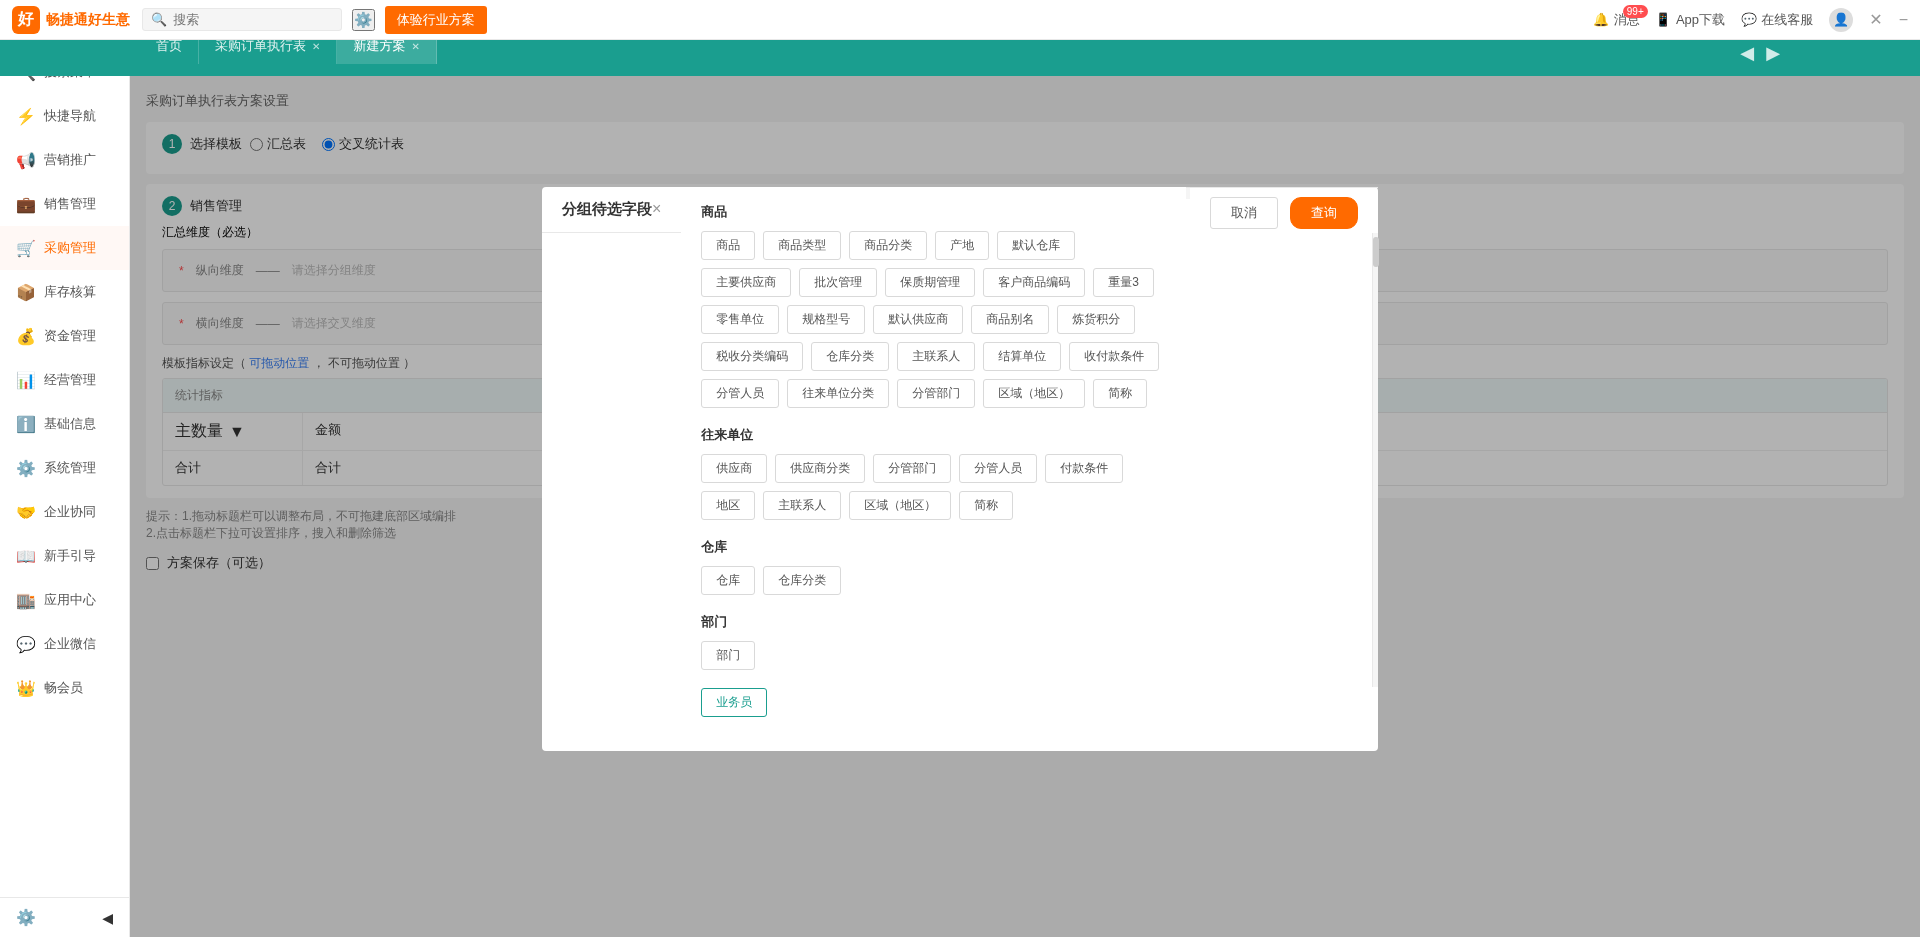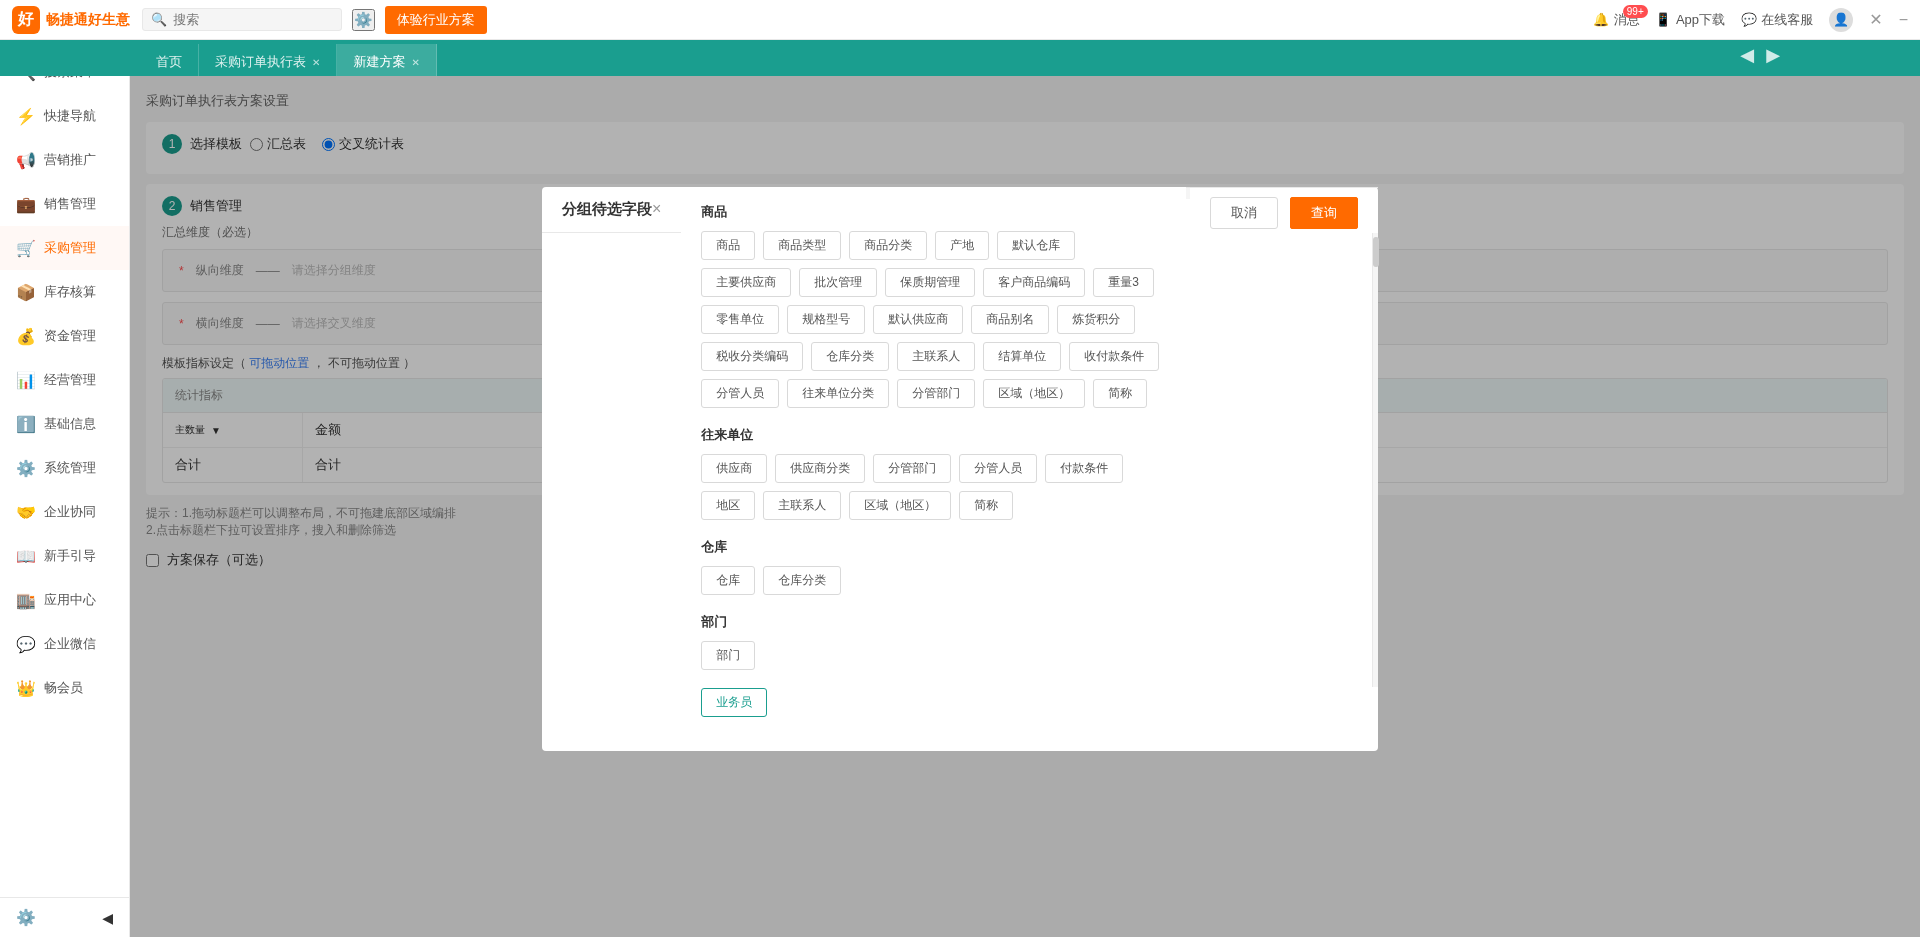--- a/index.html
+++ b/index.html
@@ -32,22 +32,22 @@
       display: flex; align-items: center; justify-content: center;
       color: #fff;
       font-size: 16px; font-weight: bold;
     }
 
     
     .nav-tabs-bar {
       height: 36px;
       background: #1a9e8f;
       display: flex;
-      align-items: flex-start;
-      padding: 4px 140px;
+      align-items: flex-end;
+      padding: 12px 140px;
       gap: 0;
       position: fixed;
       top: 40px; left: 0; right: 0;
       z-index: 99;
     }
     .nav-tab {
       height: 36px;
       padding: 0 16px;
       display: flex; align-items: center; gap: 6px;
       color: rgba(255,255,255,0.85);
@@ -199,21 +199,21 @@
       border: 1px solid #d9d9d9;
       border-radius: 3px;
       background: #fff;
       cursor: pointer;
       font-size: 13px;
       color: #555;
     }
     .btn-primary {
       padding: 6px 20px;
       border: 1px solid #ff6a00;
-      border-radius: 2px;
+      border-radius: 11px;
       background: #ff6a00;
       cursor: pointer;
       font-size: 13px;
       color: #fff;
     }
 
     
     .page-header {
       font-size: 13px;
       color: #666;
@@ -438,21 +438,21 @@
         </label>
       </div>
     </div>
   </div>
 
   <div class="step-section">
     <div class="step-label">
       <span class="step-number">2</span>
       <span>销售管理</span>
     </div>
-    <div style="font-size:12px;color:#737373;margin-bottom:8px;">汇总维度（必选）</div>
+    <div style="font-size:12px;color:#000000;margin-bottom:8px;">汇总维度（必选）</div>
     <div style="background:#fafafa;border:1px solid #e8e8e8;border-radius:3px;padding:12px 16px;margin-bottom:10px;">
       <div style="display:flex;align-items:center;gap:12px;color:#888;font-size:12px;">
         <span style="color:#ff4d4f;">*</span>
         <span>纵向维度</span>
         <span>——</span>
         <span style="color:#bbb;">请选择分组维度</span>
       </div>
     </div>
     <div style="background:#fafafa;border:1px solid #e8e8e8;border-radius:3px;padding:12px 16px;margin-bottom:10px;">
       <div style="display:flex;align-items:center;gap:12px;color:#888;font-size:12px;">
@@ -465,21 +465,21 @@
     <div style="font-size:12px;color:#555;margin-bottom:6px;">
       模板指标设定（
       <span style="color:#3b82f6;">可拖动位置</span>
       <span>，</span>
       <span>不可拖动位置</span>
       ）
     </div>
     <div style="background:#fff;border:1px solid #e8e8e8;border-radius:3px;overflow:hidden;">
       <div style="background:#f0faf9;padding:8px 12px;font-size:12px;color:#888;border-bottom:1px solid #e8e8e8;">统计指标</div>
       <div style="display:grid;grid-template-columns:140px 1fr;border-bottom:1px solid #f0f0f0;">
-        <div style="padding:8px 12px;border-right:1px solid #f0f0f0;font-size:10px;display:flex;align-items:center;gap:6px;font-family:Liberation Serif, serif;">
+        <div style="padding:8px 12px;border-right:1px solid #f0f0f0;font-size:16px;display:flex;align-items:center;gap:6px;font-family:Liberation Serif, serif;">
           <span>主数量</span>
           <span>▼</span>
         </div>
         <div style="padding:8px 12px;font-size:13px;">金额</div>
       </div>
       <div style="display:grid;grid-template-columns:140px 1fr;">
         <div style="padding:8px 12px;border-right:1px solid #f0f0f0;font-size:13px;">合计</div>
         <div style="padding:8px 12px;font-size:13px;">合计</div>
       </div>
     </div>

